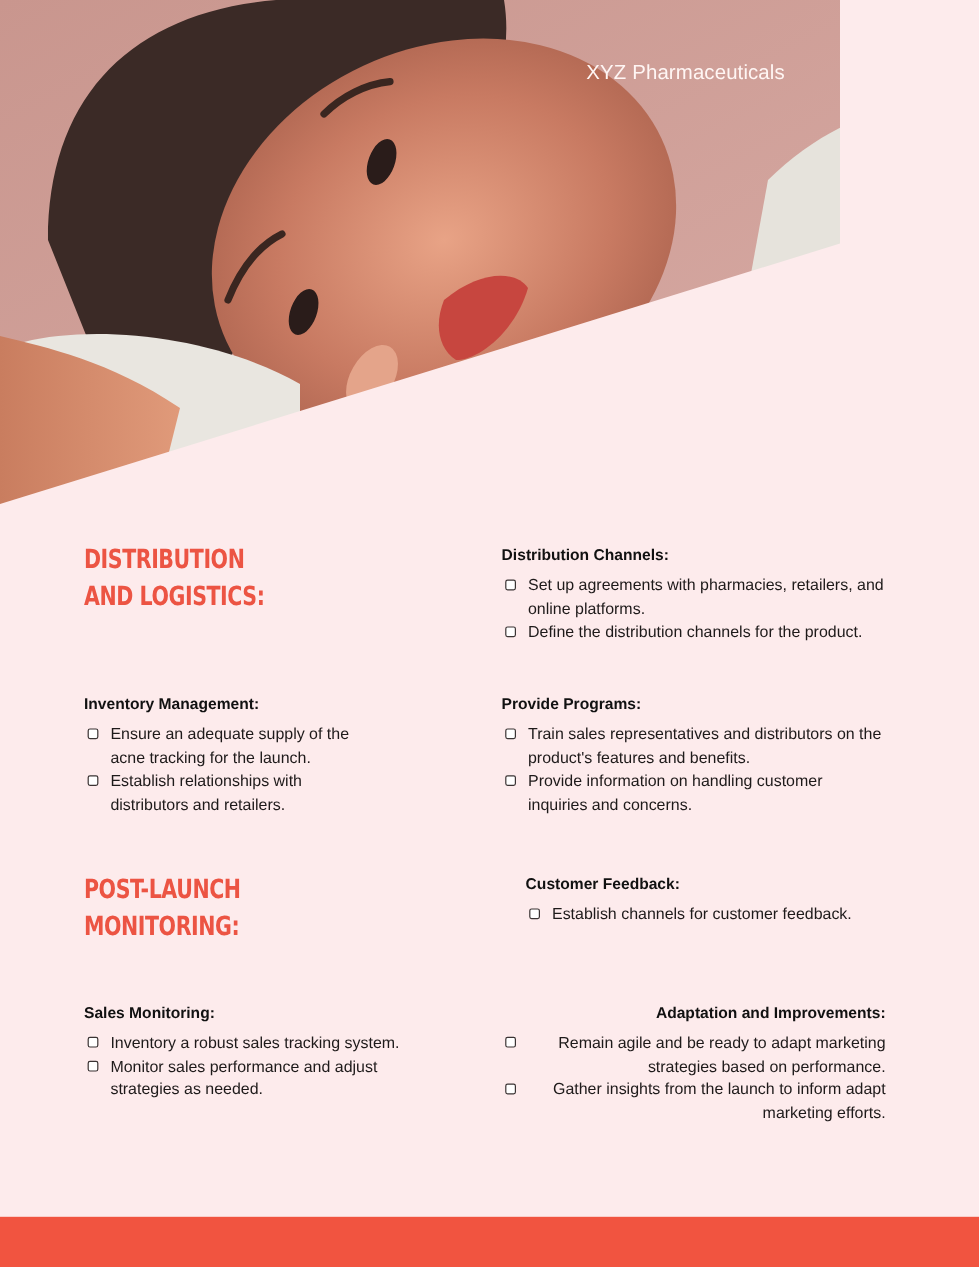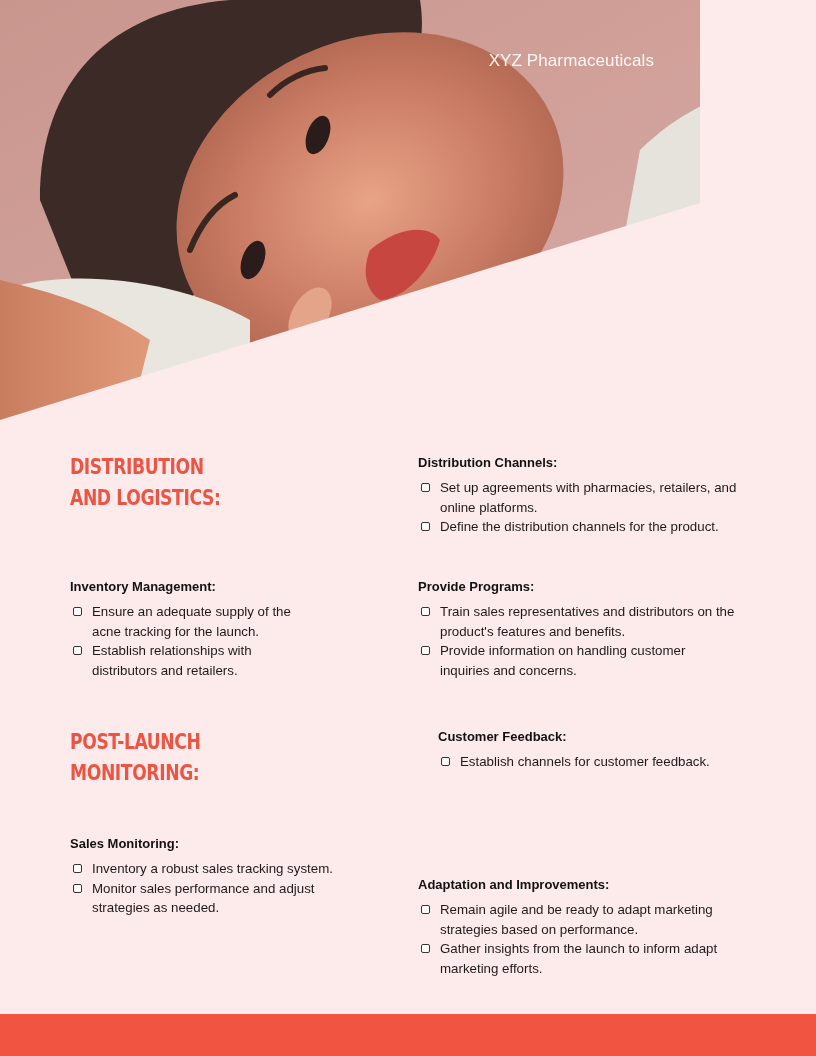--- a/index.html
+++ b/index.html
@@ -132,21 +132,21 @@
 </div>
 
 <div class="block" style="left:70px; top:835px; width:300px;">
   <h3>Sales Monitoring:</h3>
   <ul>
     <li><span class="cb"></span><span>Inventory a robust sales tracking system.</span></li>
     <li><span class="cb"></span><span>Monitor sales performance and adjust strategies as needed.</span></li>
   </ul>
 </div>
 
-<div class="block" style="left:418px; top:876px;">
+<div class="block" style="left:418px; top:835px;text-align:right;">
   <h3>Adaptation and Improvements:</h3>
   <ul>
     <li><span class="cb"></span><span>Remain agile and be ready to adapt marketing strategies based on performance.</span></li>
     <li><span class="cb"></span><span>Gather insights from the launch to inform adapt marketing efforts.</span></li>
   </ul>
 </div>
 
 <div class="footer"></div>
 
 </body></html>

